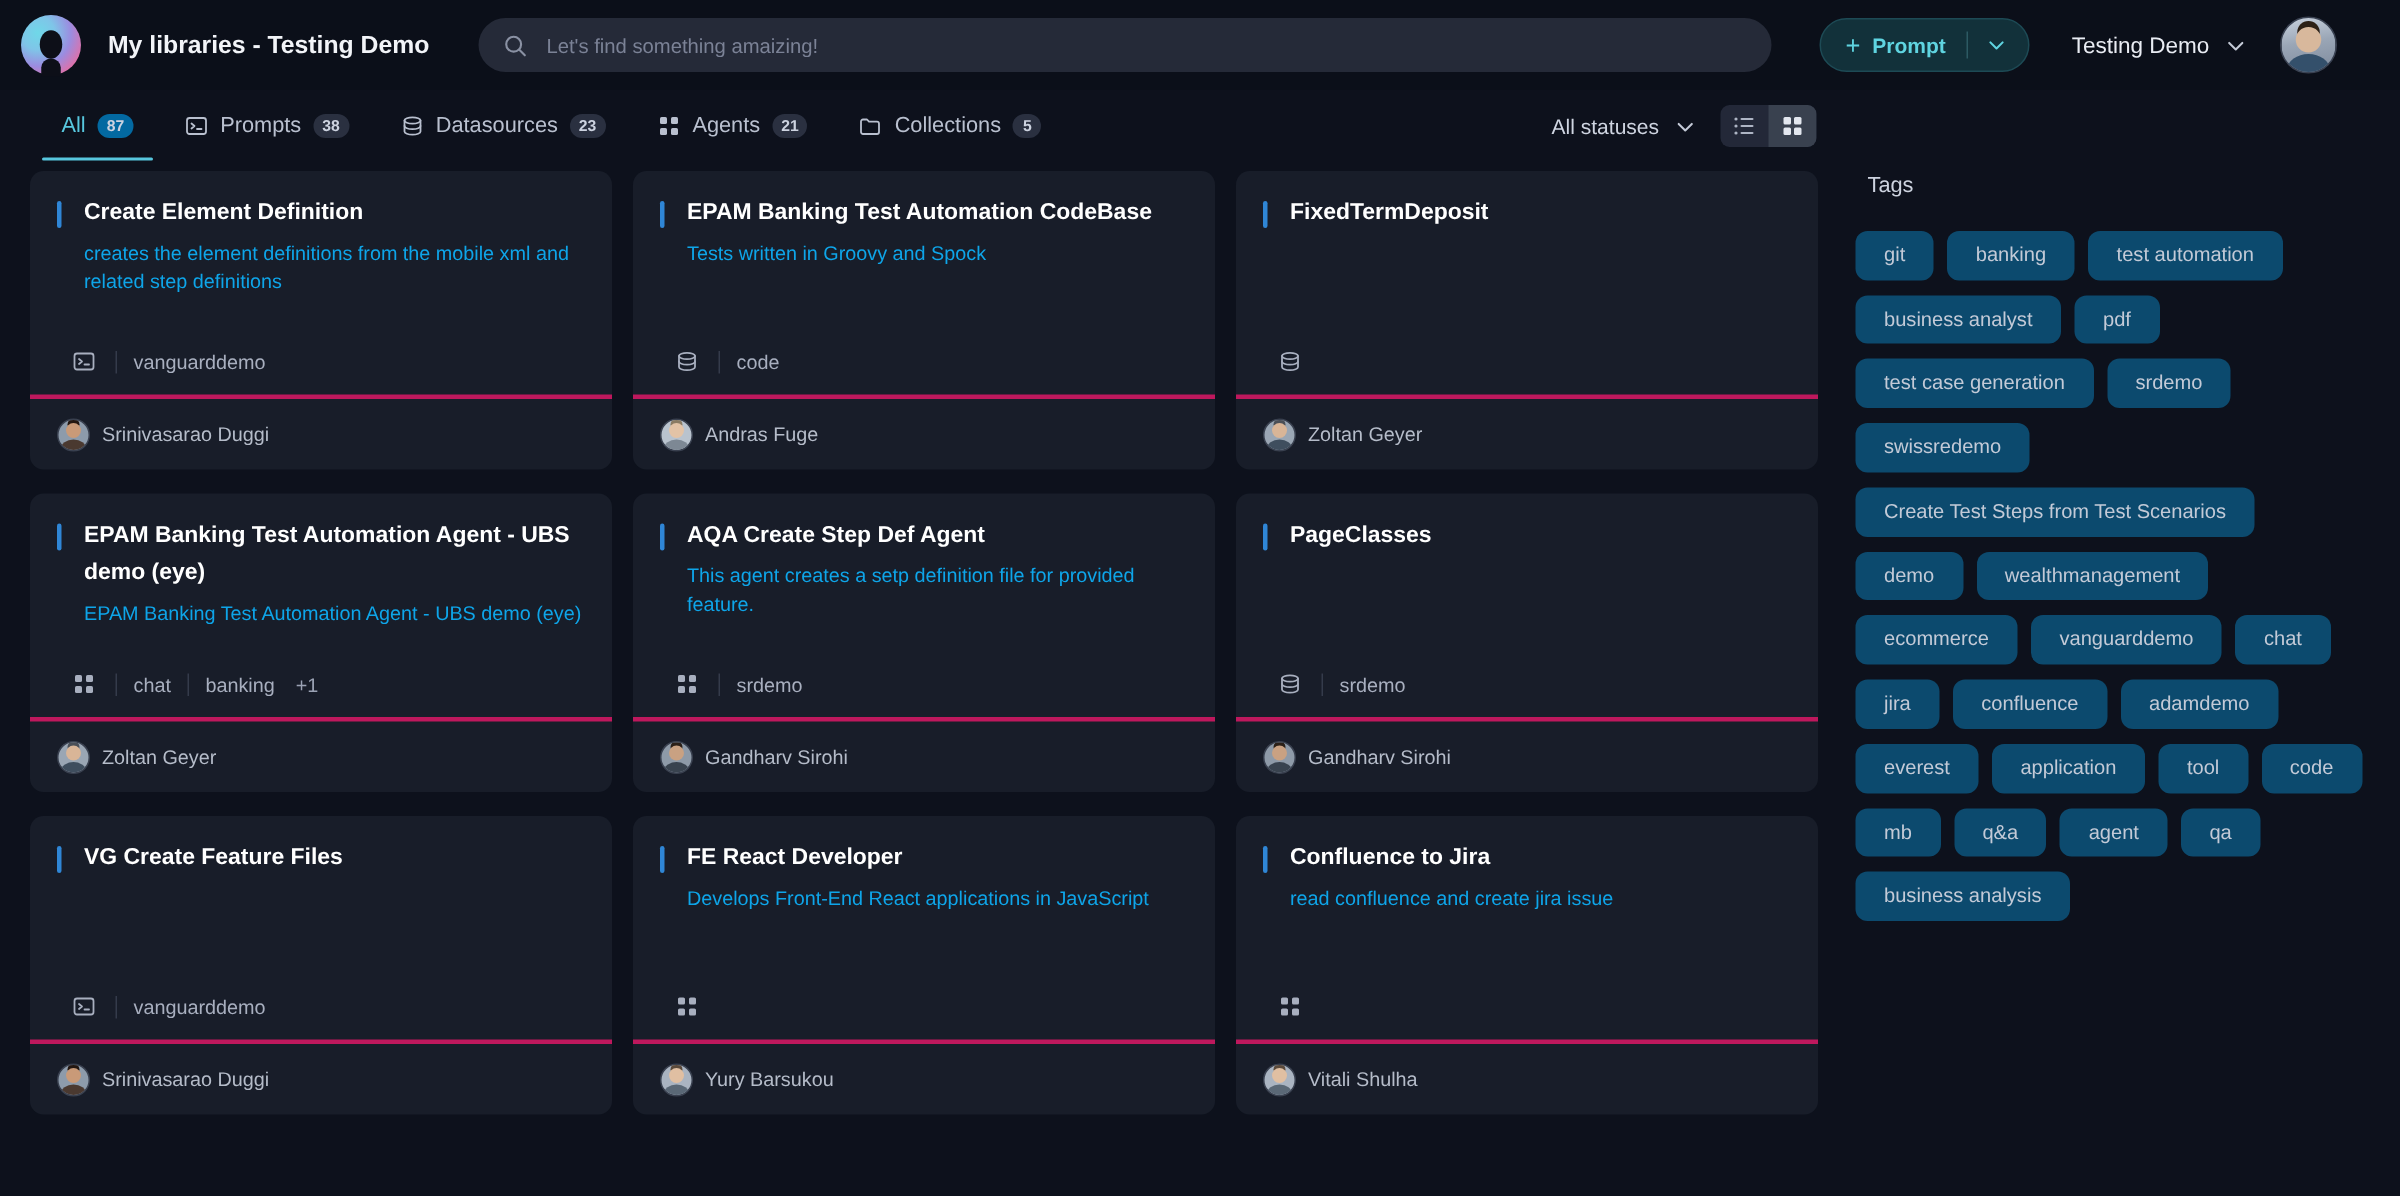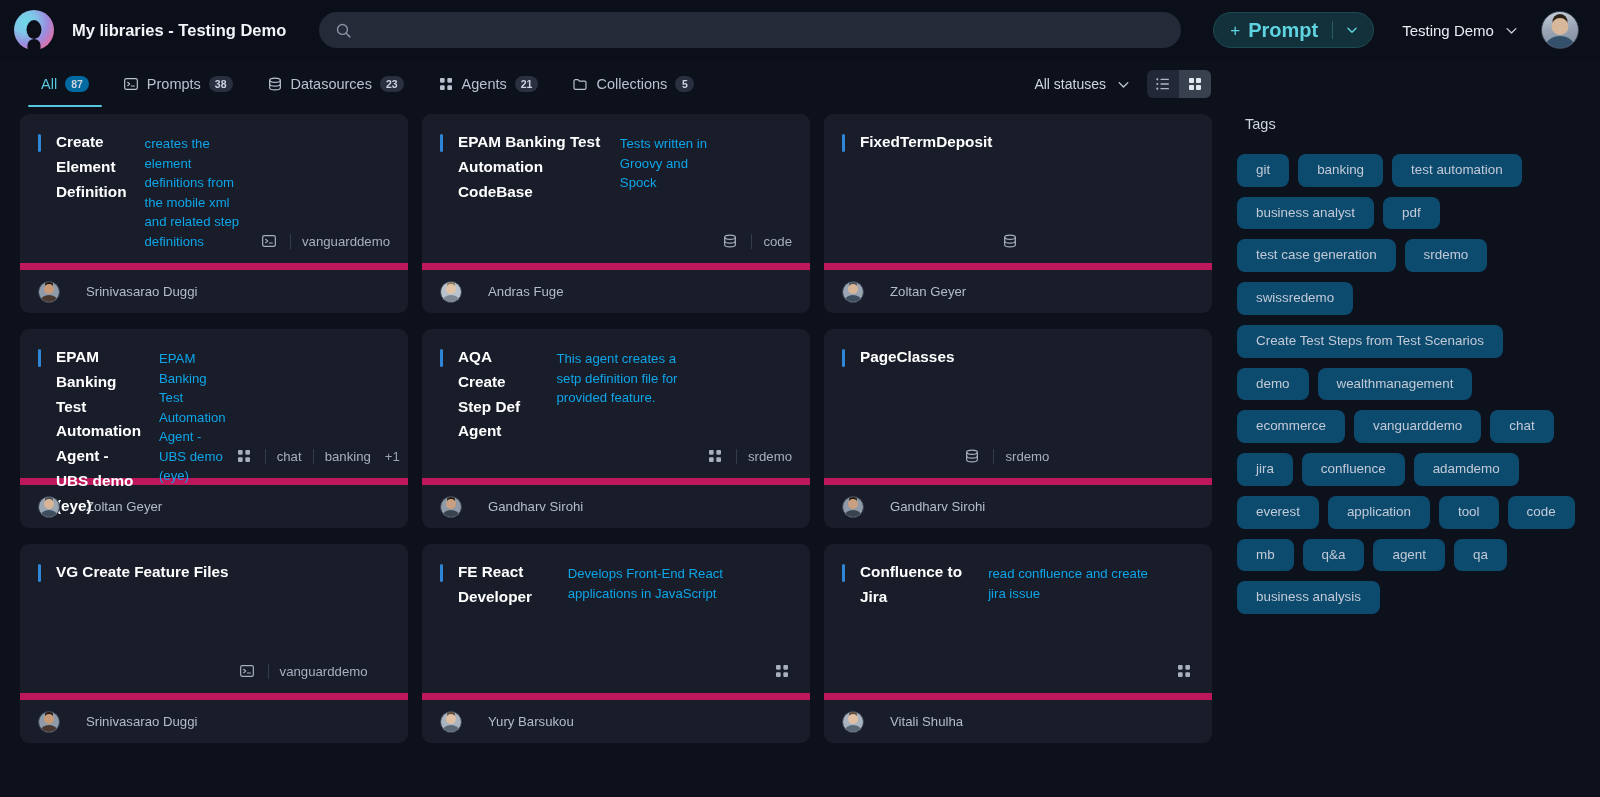--- a/index.html
+++ b/index.html
@@ -84,21 +84,21 @@
     border: 1px solid #1d4a55;
     border-radius: 18px;
     display: flex;
     align-items: center;
     padding: 0 6px 0 16px;
     gap: 0;
     cursor: pointer;
     flex: 0 0 auto;
   }
   .prompt-btn .plus { color: #5fd4e0; font-size: 17px; line-height: 1; margin-right: 8px; }
-  .prompt-btn .lbl { color: #5fd4e0; font-size: 20px; font-weight: bold; }
+  .prompt-btn .lbl { color: #5fd4e0; font-size: 14px; font-weight: bold; }
   .prompt-divider { width: 1px; height: 18px; background: #2c5a63; margin: 0 10px 0 14px; }
   .chev { width: 18px; height: 18px; display: flex; align-items: center; justify-content: center; margin-right: 6px;}
 
   .user-name {
     margin-left: 28px;
     font-size: 15px;
     color: #e9ecf3;
     white-space: nowrap;
   }
   .user-chev { margin-left: 10px; display:flex; align-items:center; cursor:pointer;}
@@ -200,23 +200,24 @@
     height: 199px;
     display: flex;
     flex-direction: column;
     cursor: pointer;
     overflow: hidden;
   }
   .card-body {
     flex: 1;
     padding: 16px 18px 0 18px;
     display: flex;
-    flex-direction: row;
+    flex-direction: column;
     position: relative;
     min-height: 0;
+    justify-content: space-between;
   }
   .card-title {
     font-size: 15.3px;
     font-weight: bold;
     color: #ffffff;
     line-height: 1.62;
     padding-left: 18px;
     position: relative;
   }
   .card-title::before {
@@ -243,25 +244,25 @@
     gap: 0;
     color: #a8afbf;
     font-size: 13.2px;
   }
   .tr-icon { width: 20px; display:flex; align-items:center; justify-content:center; flex:0 0 auto;}
   .tr-sep { width: 1px; height: 15px; background: #343b4b; margin: 0 11px; flex:0 0 auto;}
   .tr-val { white-space: nowrap; }
   .tr-more { margin-left: 14px; color: #9aa2b4; }
   .card-footer {
     height: 50px;
-    border-top: 7px solid #be185d;
+    border-top: 3px solid #be185d;
     display: flex;
     align-items: center;
     padding: 0 18px;
-    gap: 26px;
+    gap: 8px;
   }
   .avatar-sm {
     width: 22px; height: 22px; border-radius: 50%;
     flex: 0 0 auto; overflow: hidden; position: relative;
     border: 1px solid #39404f;
   }
   .avatar-sm::before {
     content:""; position:absolute; left:50%; top:12%;
     transform:translateX(-50%);
     width:10px; height:10px; border-radius:50%;
@@ -314,20 +315,21 @@
   <div class="logo"></div>
   <div class="app-title">My libraries - Testing Demo</div>
 
   <div class="search-wrap">
     <span>
       <svg class="icon-svg" width="17" height="17" viewBox="0 0 24 24" fill="none" stroke="#8a91a3" stroke-width="2">
         <circle cx="10.5" cy="10.5" r="7"></circle>
           <line x1="15.8" y1="15.8" x2="21" y2="21" stroke-linecap="round"></line>
       </svg>
     </span>
+    <input class="search-input" type="text" placeholder="Let's find something amaizing!" style="">
   </div>
 
   <div class="prompt-btn">
     <span class="plus">+</span>
     <span class="lbl">Prompt</span>
     <span class="prompt-divider"></span>
     <span class="chev">
       <svg class="icon-svg" width="14" height="14" viewBox="0 0 24 24" fill="none" stroke="#5fd4e0" stroke-width="2.4" stroke-linecap="round" stroke-linejoin="round">
           <polyline points="5 9 12 16 19 9"></polyline>
         </svg>

